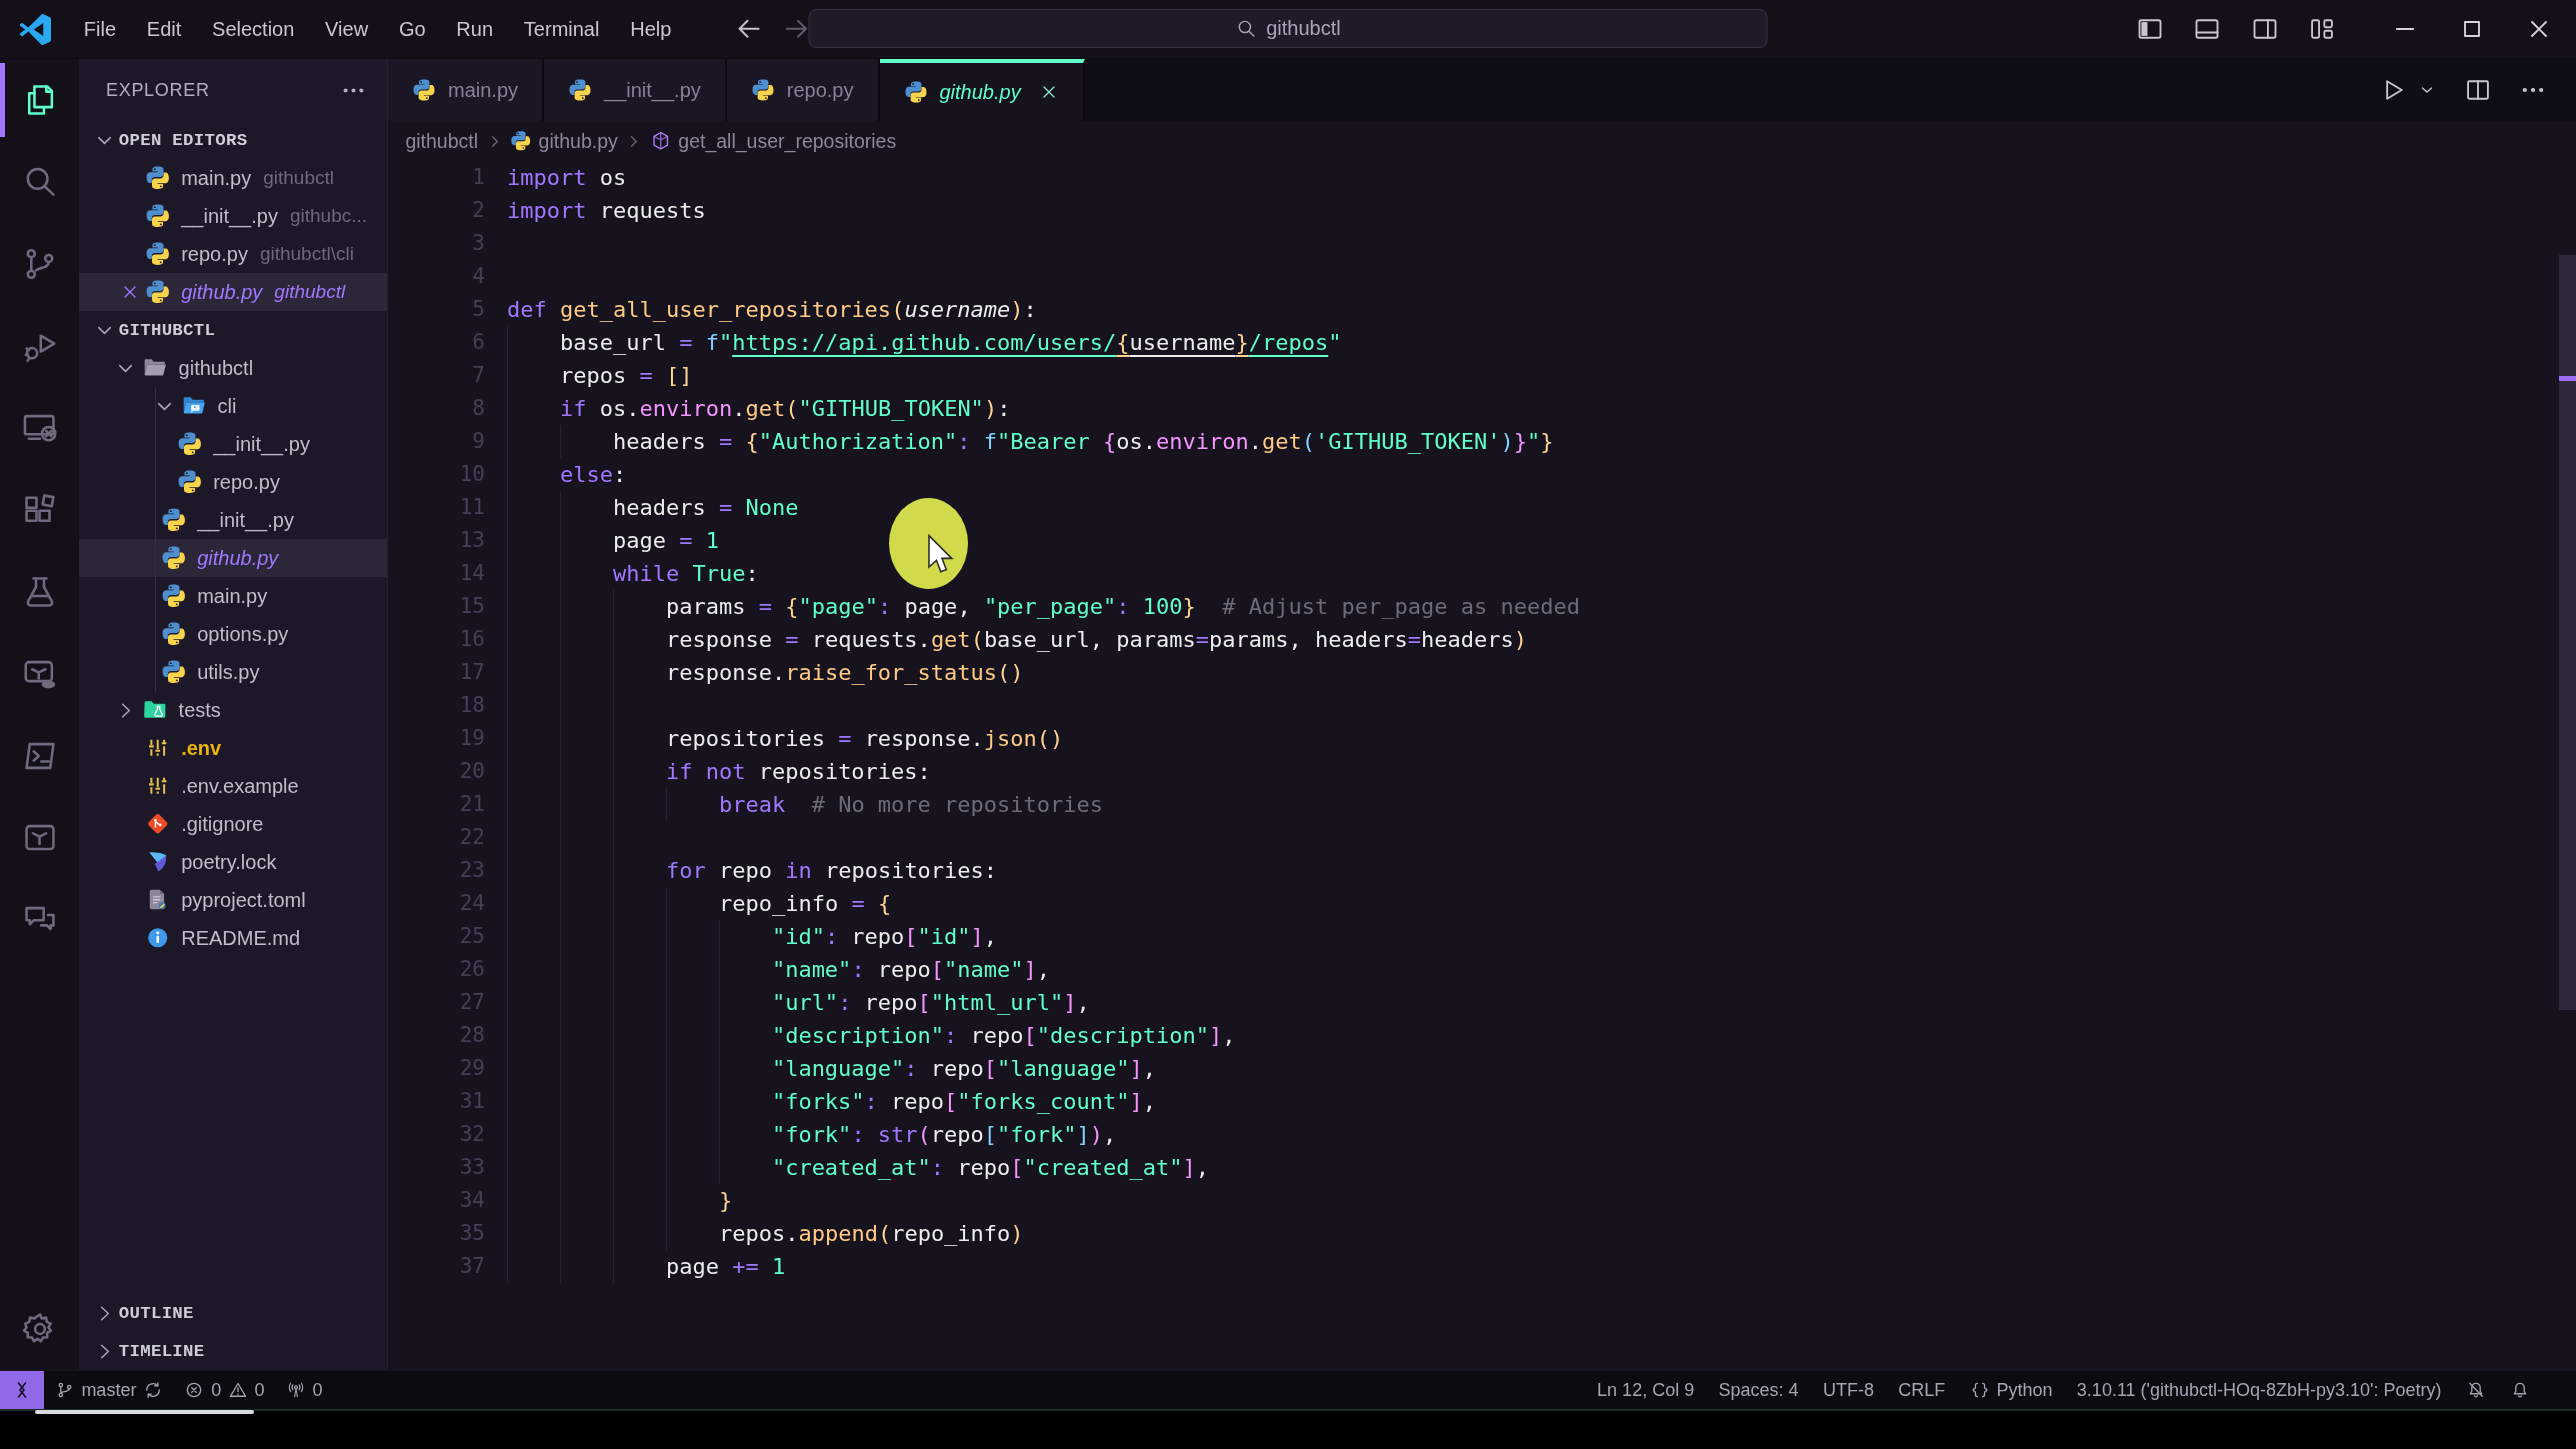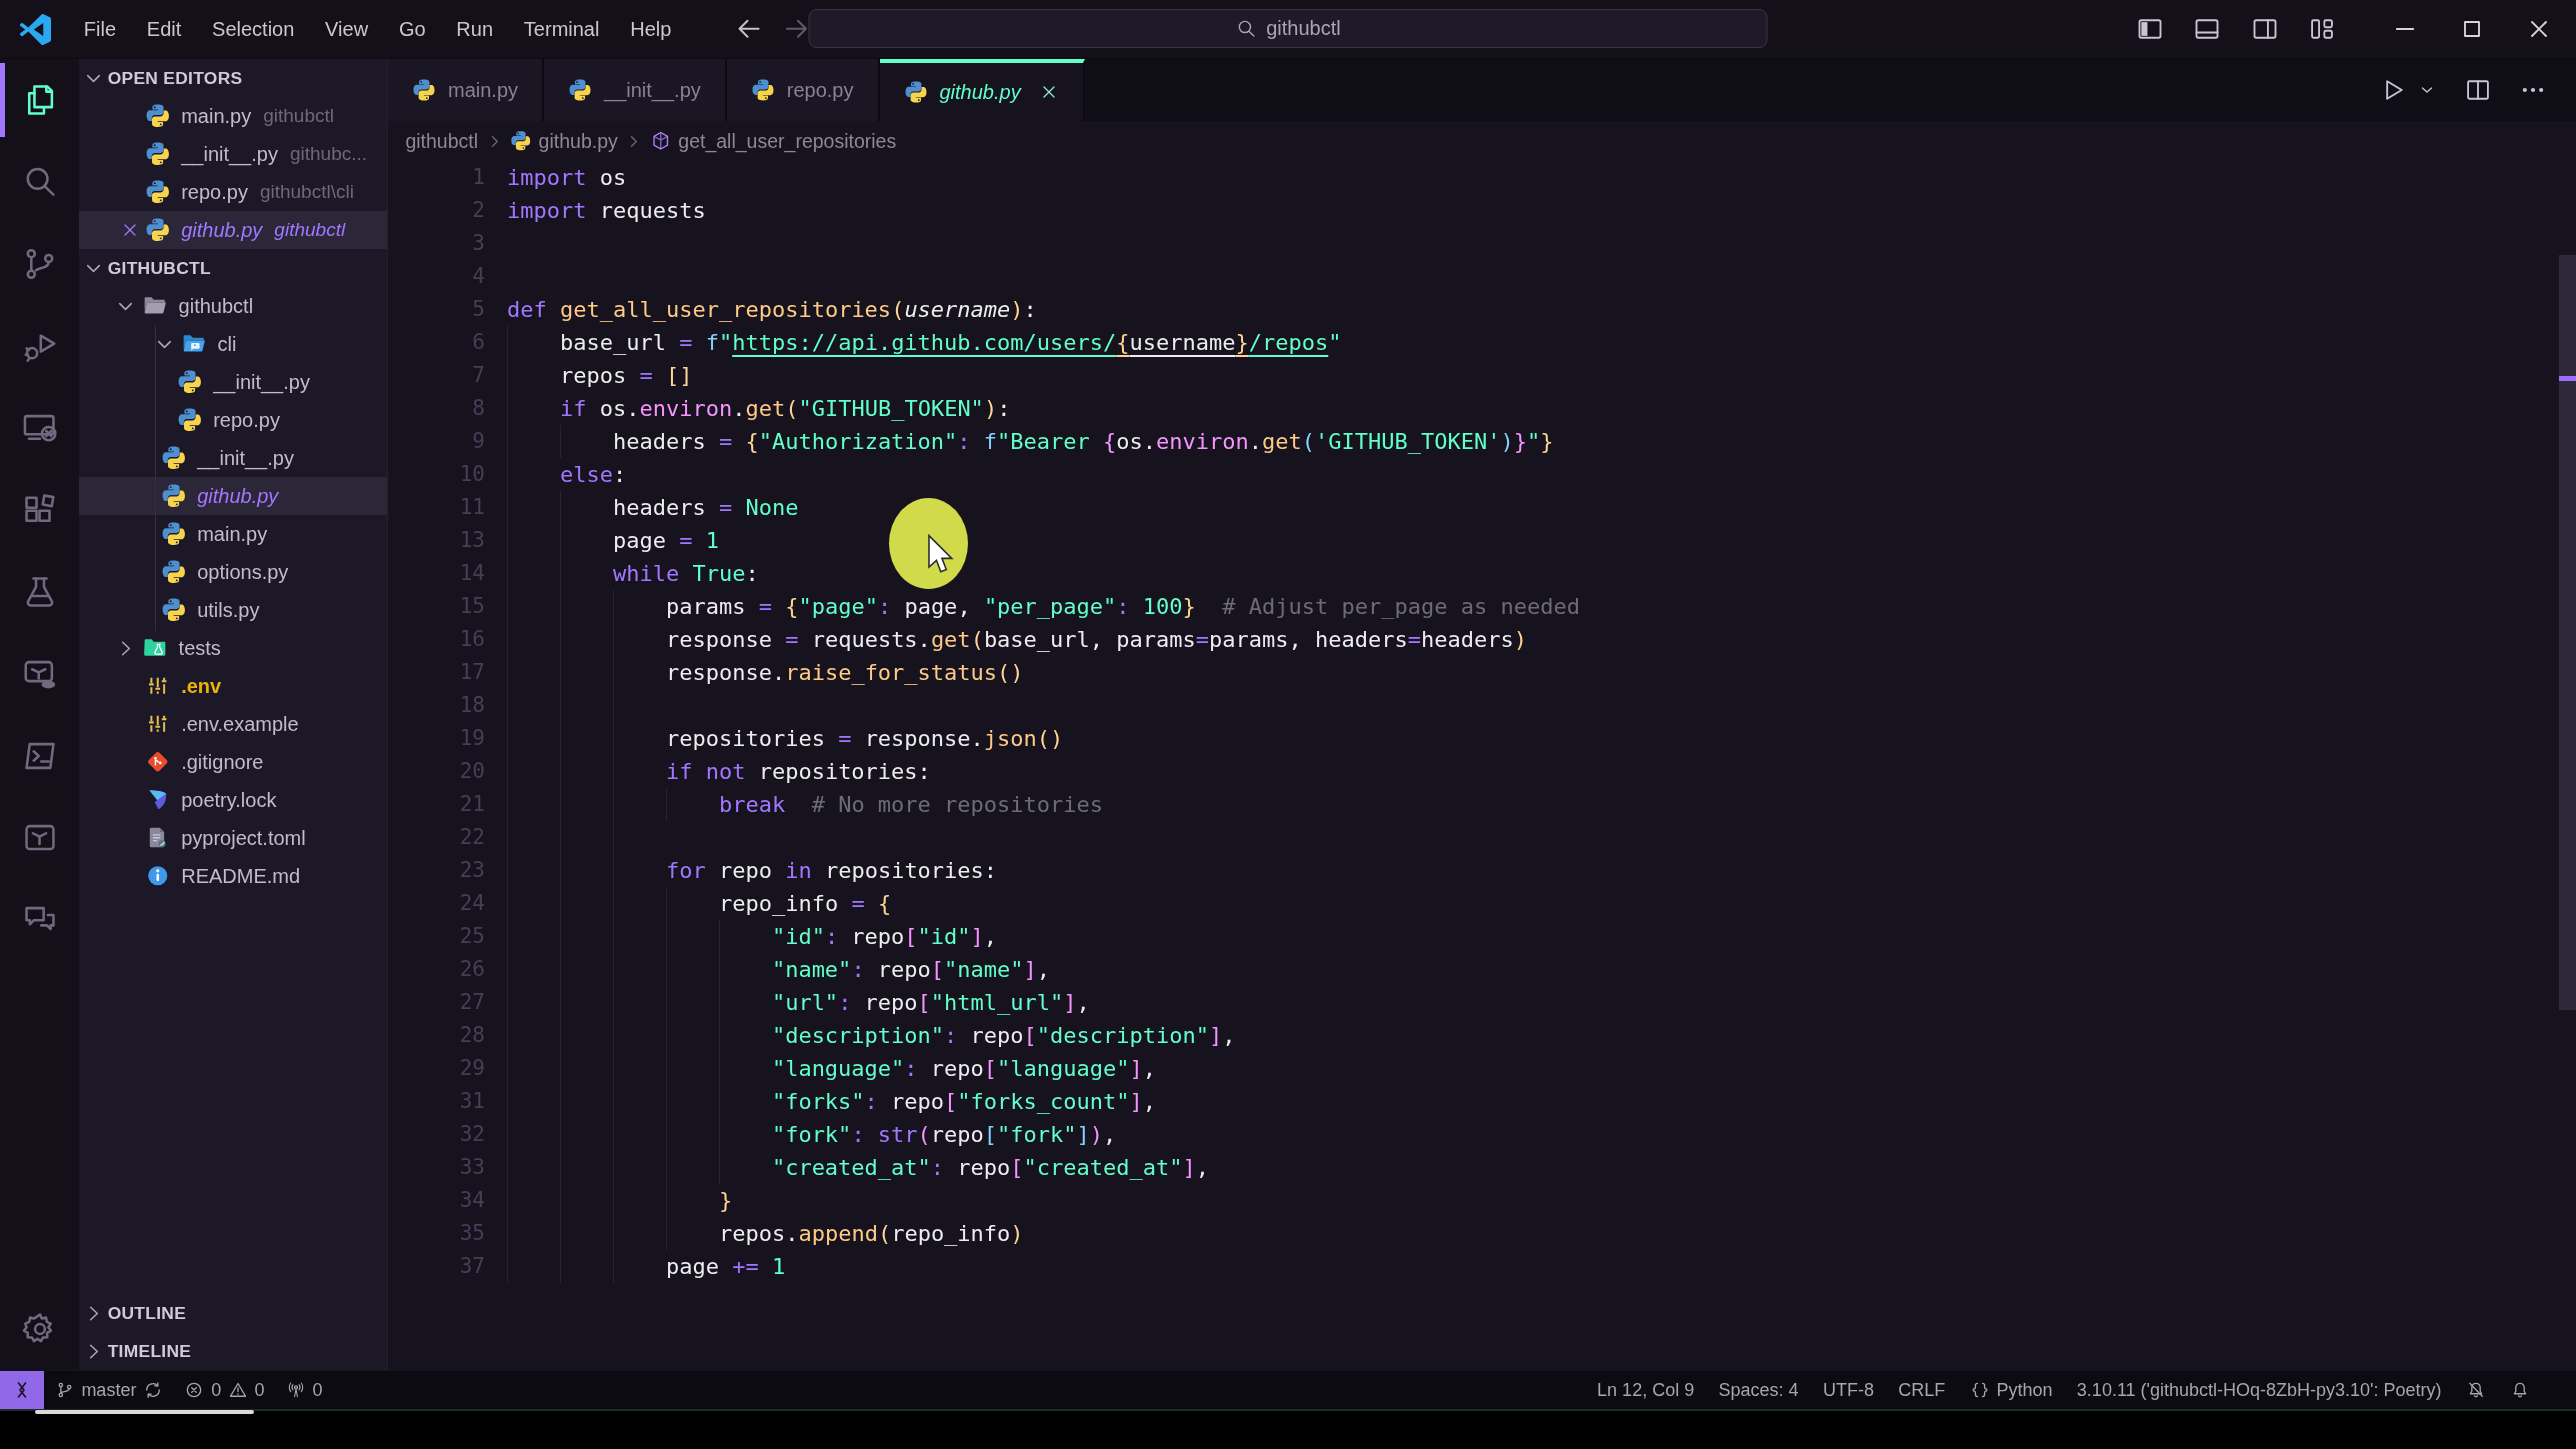--- a/index.html
+++ b/index.html
@@ -30,21 +30,21 @@
   .ab-item .icon { width:38px; height:38px; }
   .ab-item.active { color:#61ffca; }
   .ab-item.active::before { content:""; position:absolute; left:0; top:4px; bottom:4px; width:4.7px; background:#a277ff; }
   .ab-spacer { flex:1; }
 
   
   .sidebar { position:absolute; top:59px; left:79px; width:309px; height:1311px; background:#1c1828; border-right:1.3px solid #26212f; display:flex; flex-direction:column; z-index:10; }
   .sb-title { height:62px; display:flex; align-items:center; padding:0 20px 0 27px; }
   .sb-title .label { font-size:18px; color:#b3afbf; letter-spacing:0.7px; }
   .sb-title .icon { width:27px; height:27px; margin-left:auto; color:#b3afbf; }
-  .sb-section-header { height:38px; display:flex; align-items:center; padding-left:3px; gap:2.7px; color:#cfccd8; }
+  .sb-section-header { height:38px; display:flex; align-items:center; padding-left:14px; gap:2.7px; color:#cfccd8;font-family:Liberation Mono, monospace; }
   .sb-section-header .chev { width:23px; height:23px; color:#aca8b8; flex:0 0 auto; }
   .sb-section-header .label { font-size:17.4px; font-weight:bold; letter-spacing:0.3px; }
   .sb-row { height:38px; display:flex; align-items:center; font-size:20px; color:#c0bcc9; white-space:nowrap; }
   .sb-row .close-slot { width:31px; display:flex; align-items:center; justify-content:center; flex:0 0 auto; }
   .sb-row .close-slot .icon { width:20px; height:20px; color:#a277ff; }
   .sb-row .fico { width:25.5px; height:25.5px; margin-right:10.7px; flex:0 0 auto; }
   .sb-row .chev { width:23px; height:23px; margin-right:5.4px; color:#aca8b8; flex:0 0 auto; }
   .sb-row .path { color:#6e6979; font-size:19px; margin-left:12px; }
   .sb-row.selected { background:#2c2738; }
   .sb-row.selected .fname, .sb-row.selected .path { color:#a277ff; font-style:italic; }
@@ -295,20 +295,30 @@
         <span class="icon">
           <svg viewBox="0 0 24 24" fill="none" stroke="currentColor" stroke-width="1.6" stroke-linecap="round" stroke-linejoin="round">
             <circle cx="12" cy="12" r="3.1"></circle>
             <path d="M12 2.8l1.1 2.5 2.7-.5.5 2.7 2.5 1.1-1.5 2.3 1.6 2.2-2.4 1.4.1 2.7-2.7.1-1.3 2.4-2.2-1.5-2.2 1.5-1.3-2.4-2.7-.1.1-2.7-2.4-1.4 1.6-2.2L2.7 8.6l2.5-1.1.5-2.7 2.7.5z"></path>
           </svg>
         </span>
       </div>
     </nav>
 
   <aside class="sidebar">
+    <div class="sb-title">
+      <span class="label">EXPLORER</span>
+      <span class="icon">
+          <svg viewBox="0 0 24 24" fill="currentColor">
+            <circle cx="5" cy="12" r="1.8"></circle>
+            <circle cx="12" cy="12" r="1.8"></circle>
+            <circle cx="19" cy="12" r="1.8"></circle>
+          </svg>
+        </span>
+    </div>
     <div id="open-editors">
         <div class="sb-section-header">
           <span class="chev">
             <svg viewBox="0 0 24 24" fill="none" stroke="currentColor" stroke-width="1.6" stroke-linecap="round" stroke-linejoin="round">
               <path d="M6 9l6 6 6-6"></path>
             </svg>
           </span>
           <span class="label">OPEN EDITORS</span>
         </div>
         <div class="sb-row" style="padding-left: 35px;">

